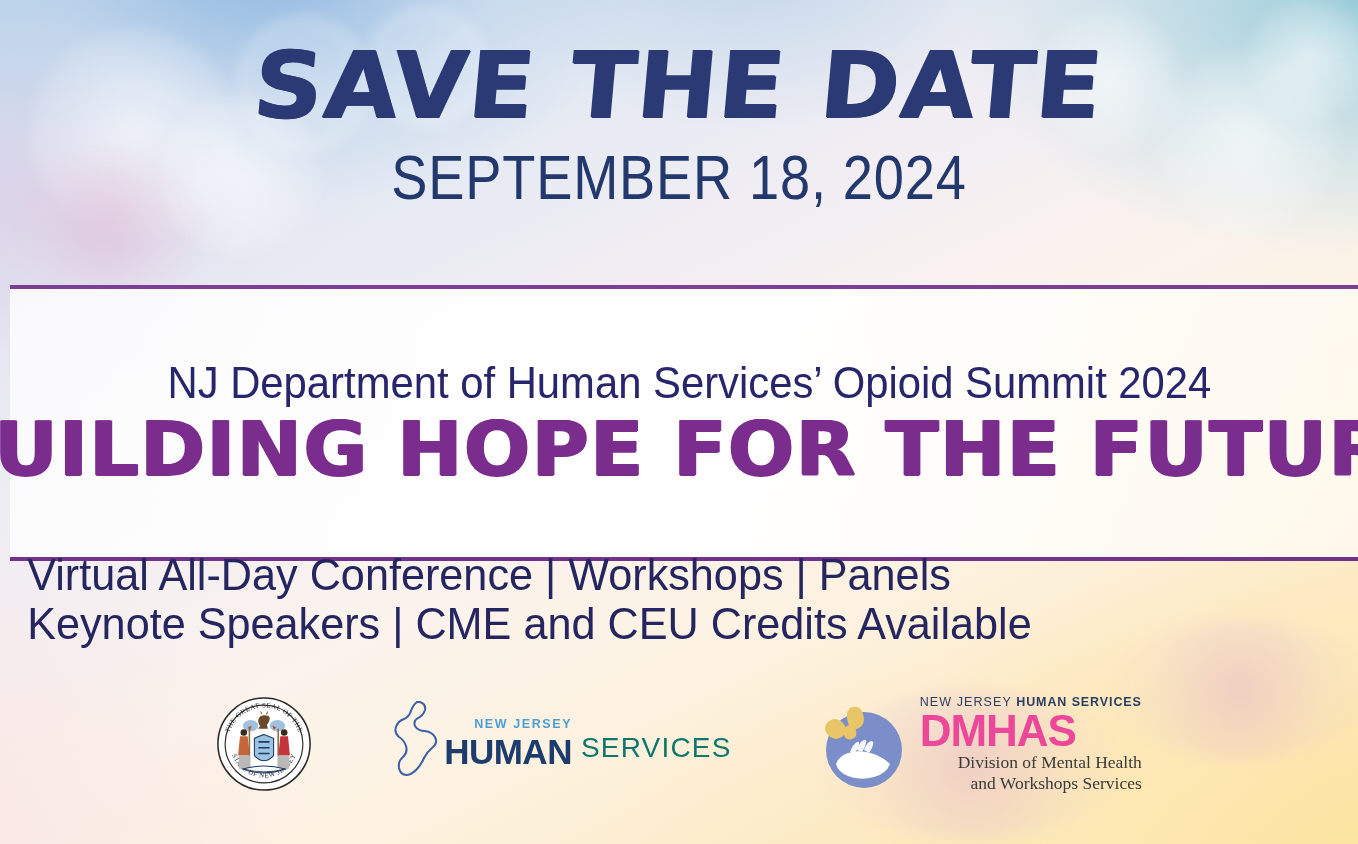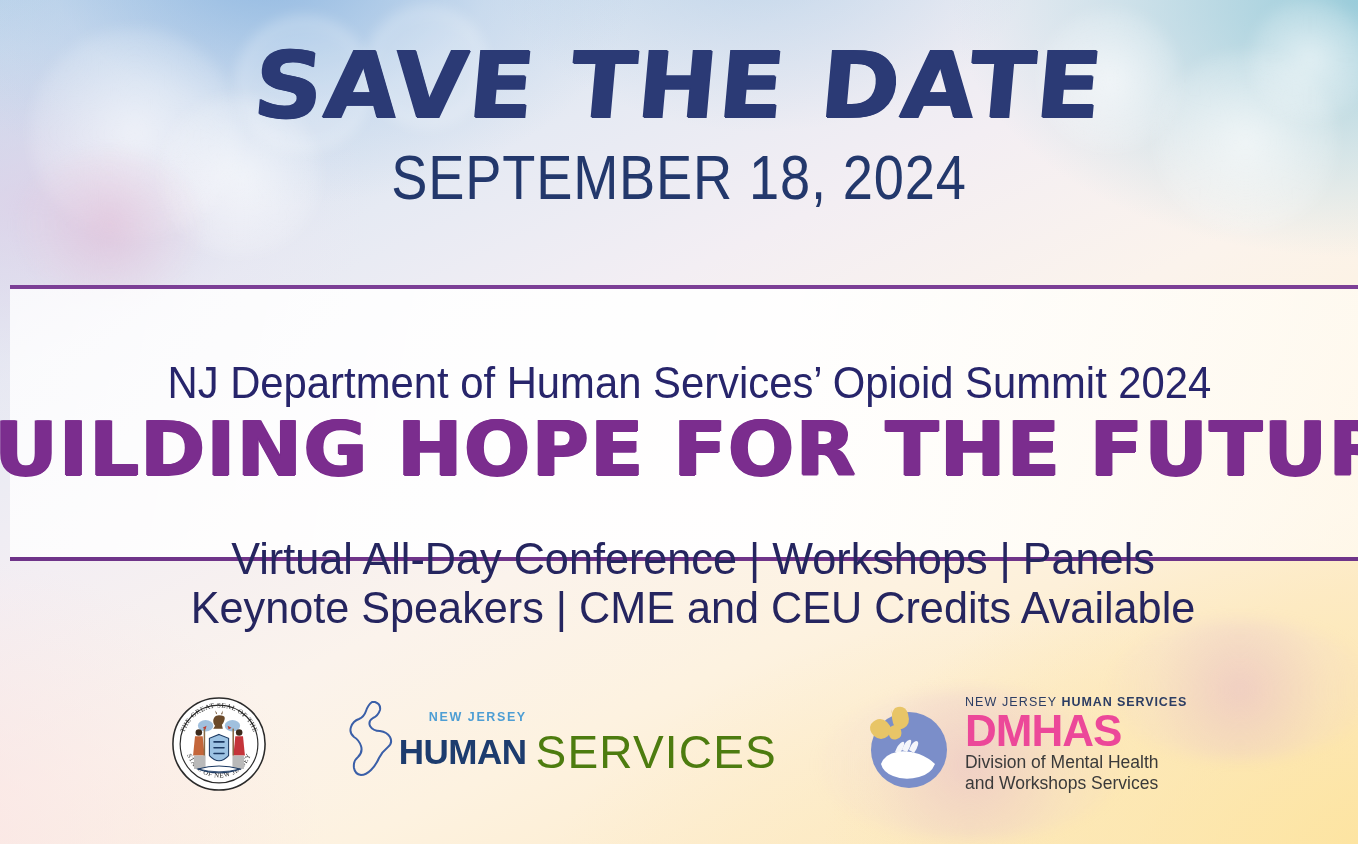--- a/index.html
+++ b/index.html
@@ -122,23 +122,22 @@
     color:#7b2d8e;
     transform:scaleX(1.06);
     transform-origin:center;
     white-space:nowrap;
     text-shadow:1px 0 0 #7b2d8e, -1px 0 0 #7b2d8e, 0 1px 0 #7b2d8e;
   }
 
   
   .details {
     position:absolute;
-    left:0; top:535px; width:100%;
-    text-align:center;
-    padding-left:28px;
+    left:0; top:551px; width:100%;
+    text-align:left;
   }
   .details div {
     font-family:"Liberation Sans", sans-serif;
     font-size:45px;
     line-height:1.08;
     color:#25255f;
     transform:scaleX(0.96);
     transform-origin:center;
     white-space:nowrap;
   }
@@ -163,34 +162,34 @@
   .njhs .wordmark { display:flex; flex-direction:column; justify-content:center; margin-left:-6px; }
   .njhs .nj-small {
     font-family:"Liberation Sans", sans-serif;
     font-weight:bold;
     font-size:12.5px;
     letter-spacing:1.6px;
     color:#4e9ed4;
     margin-left:30px;
     margin-bottom:1px;
   }
-  .njhs .hs-row { display:flex; align-items:center; }
+  .njhs .hs-row { display:flex; align-items:flex-start; }
   .njhs .human {
     font-family:"Liberation Sans", sans-serif;
     font-weight:bold;
     font-size:35px;
     letter-spacing:-0.5px;
     color:#1d3c6e;
   }
   .njhs .services {
     font-family:"Liberation Sans", sans-serif;
     font-weight:normal;
-    font-size:46px;
+    font-size:28px;
     letter-spacing:1.2px;
-    color:#4d7c0f;
+    color:#0f766e;
     margin-left:9px;
   }
 
   
   .dmhas { display:flex; align-items:center; gap:10px; }
   .dmhas .mark { width:100px; height:100px; flex:0 0 auto; }
   .dmhas .txt { display:flex; flex-direction:column; }
   .dmhas .njhs-kicker {
     font-family:"Liberation Sans", sans-serif;
     font-size:12.5px;
@@ -203,25 +202,25 @@
   .dmhas .njhs-kicker .light { font-weight:normal; letter-spacing:1.1px; }
   .dmhas .acronym {
     font-family:"Liberation Sans", sans-serif;
     font-weight:bold;
     font-size:44px;
     line-height:0.96;
     letter-spacing:-1px;
     color:#ec4899;
   }
   .dmhas .sub {
-    font-family:Liberation Sans, sans-serif;
+    font-family:Liberation Serif, serif;
     font-size:17.5px;
     line-height:1.18;
     color:#3a3a3a;
-    text-align:left;
+    text-align:right;
     white-space:nowrap;
   }
 </style>
 </head>
 <body>
 
 <div id="flyer">
 
   <div class="bg-base"></div>
   <div class="bg-cool"></div>

